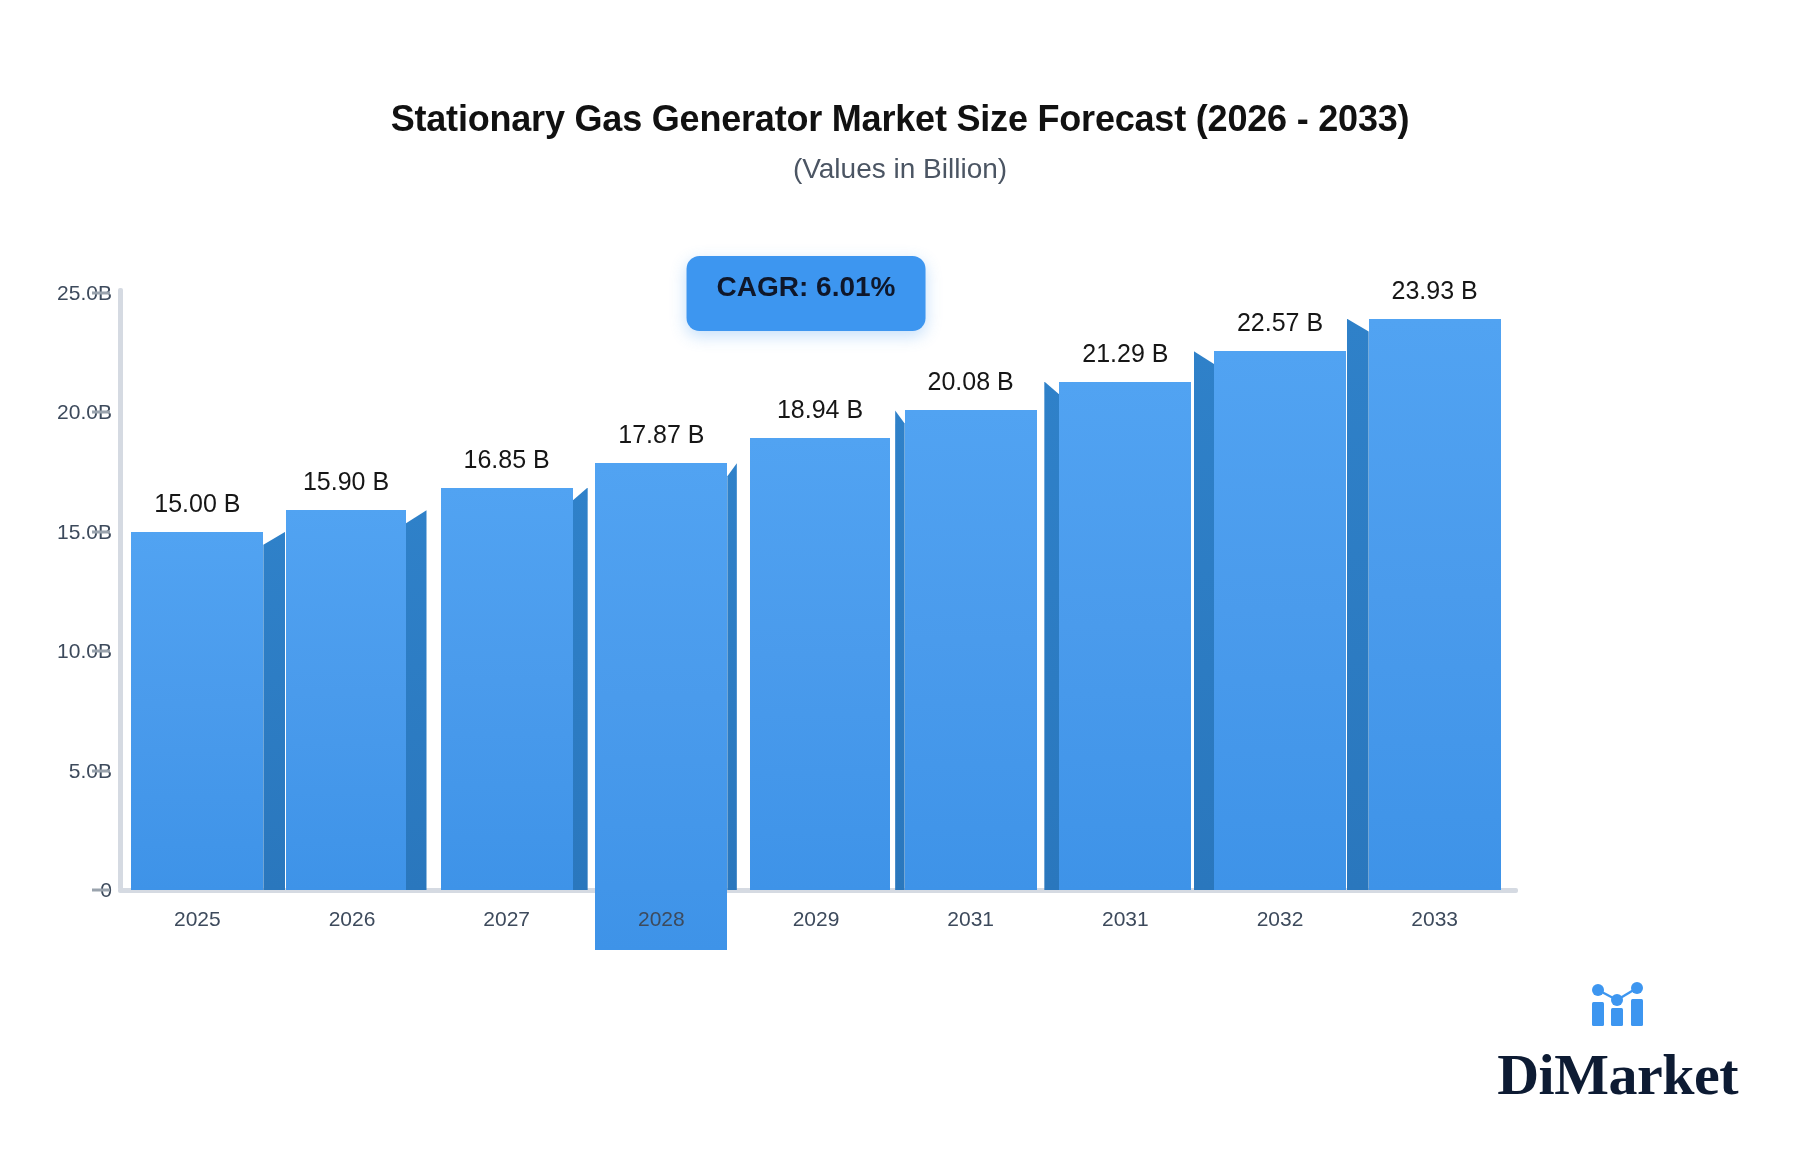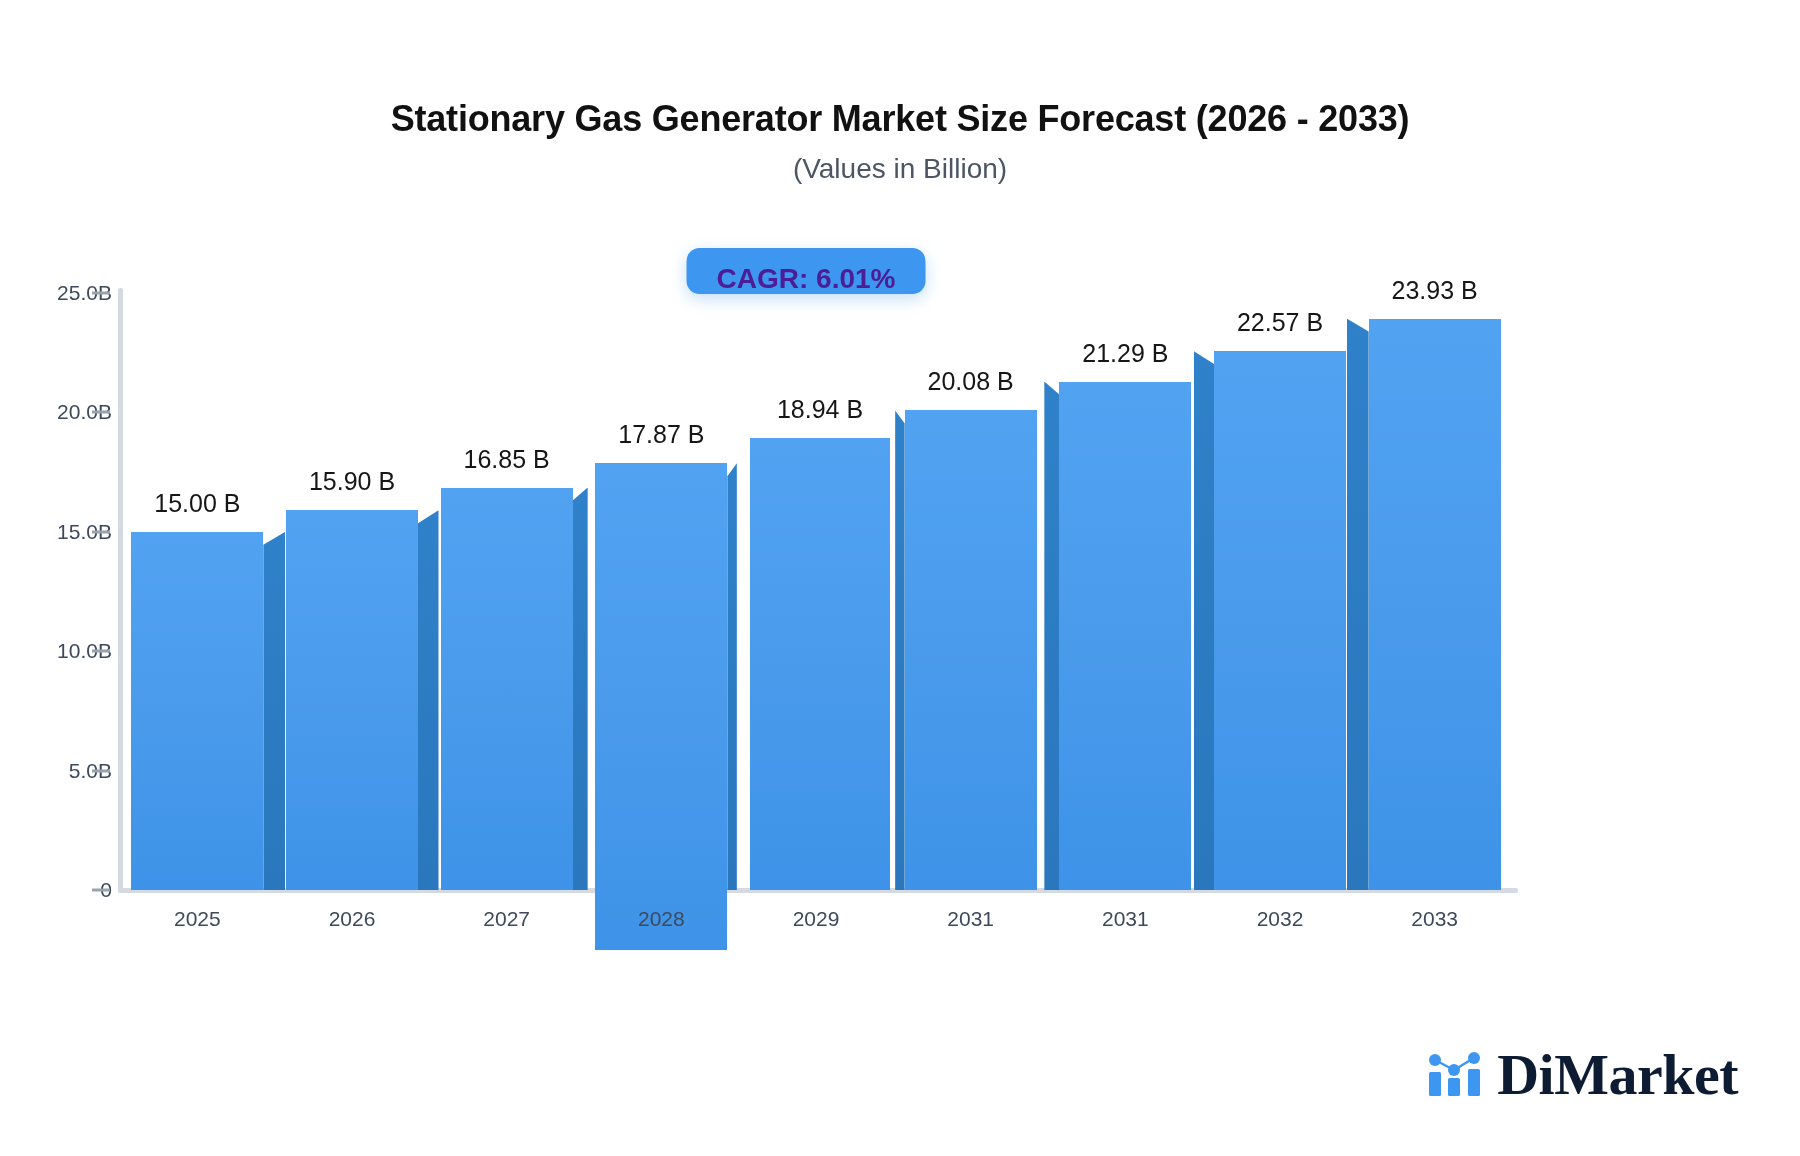--- a/index.html
+++ b/index.html
@@ -44,28 +44,28 @@
     font-size: 28px;
     font-weight: normal;
     color: #4b5563;
     line-height: 1.15;
     white-space: nowrap;
   }
 
   
   .cagr-badge {
     position: absolute;
-    top: 248px;
+    top: 256px;
     left: 806px;
     transform: translateX(-50%);
     background: #3d96f0;
-    color: #4c1d95;
+    color: #0f172a;
     font-size: 28px;
     font-weight: bold;
-    padding: 17px 30px 1px 30px;
+    padding: 17px 30px 30px 30px;
     border-radius: 13px;
     box-shadow: 0 5px 16px rgba(61,150,240,0.30);
     white-space: nowrap;
     line-height: 1;
   }
 
   
   
   #plot {
     position: absolute;
@@ -160,20 +160,21 @@
   }
 
   
   .logo {
     position: absolute;
     right: 62px;
     bottom: 52px;
     display: flex;
     align-items: center;
     gap: 14px;
+    flex-direction: column;
   }
   .logo-mark { display: block; }
   .logo-text {
     font-family: "Liberation Serif", serif;
     font-size: 58px;
     font-weight: bold;
     color: #0d1b33;
     letter-spacing: -0.5px;
     line-height: 1;
   }
@@ -206,21 +207,21 @@
         <div class="y-tick-dash" style="top: 412.4px;"></div>
         <div class="y-tick" style="top: 293px;">25.0B</div>
         <div class="y-tick-dash" style="top: 293px;"></div>
       </div>
     <div id="bars">
         <div class="bar-group" style="left: 131.333px; top: 531.8px; width: 132px; height: 358.2px;">
           <div class="bar-side right" style="width: 22px; height: 358.2px; top: 0px; clip-path: polygon(0px 13px, 100% 0px, 100% 100%, 0px 100%);"></div>
           <div class="bar-face"></div>
           <div class="bar-value">15.00 B</div>
         </div>
-        <div class="bar-group" style="left: 286px; top: 510.308px; width: 132px; height: 379.692px; text-align: right;">
+        <div class="bar-group" style="left: 286px; top: 510.308px; width: 120px; height: 379.692px; text-align: right;">
           <div class="bar-side right" style="width: 20.5px; height: 379.692px; top: 0px; clip-path: polygon(0px 13px, 100% 0px, 100% 100%, 0px 100%);"></div>
           <div class="bar-face"></div>
           <div class="bar-value">15.90 B</div>
         </div>
         <div class="bar-group" style="left: 440.667px; top: 487.622px; width: 132px; height: 402.378px;">
           <div class="bar-side right" style="width: 15px; height: 402.378px; top: 0px; clip-path: polygon(0px 13px, 100% 0px, 100% 100%, 0px 100%);"></div>
           <div class="bar-face"></div>
           <div class="bar-value">16.85 B</div>
         </div>
         <div class="bar-group" style="left: 595.333px; top: 463.264px; width: 132px; height: 487px;">

